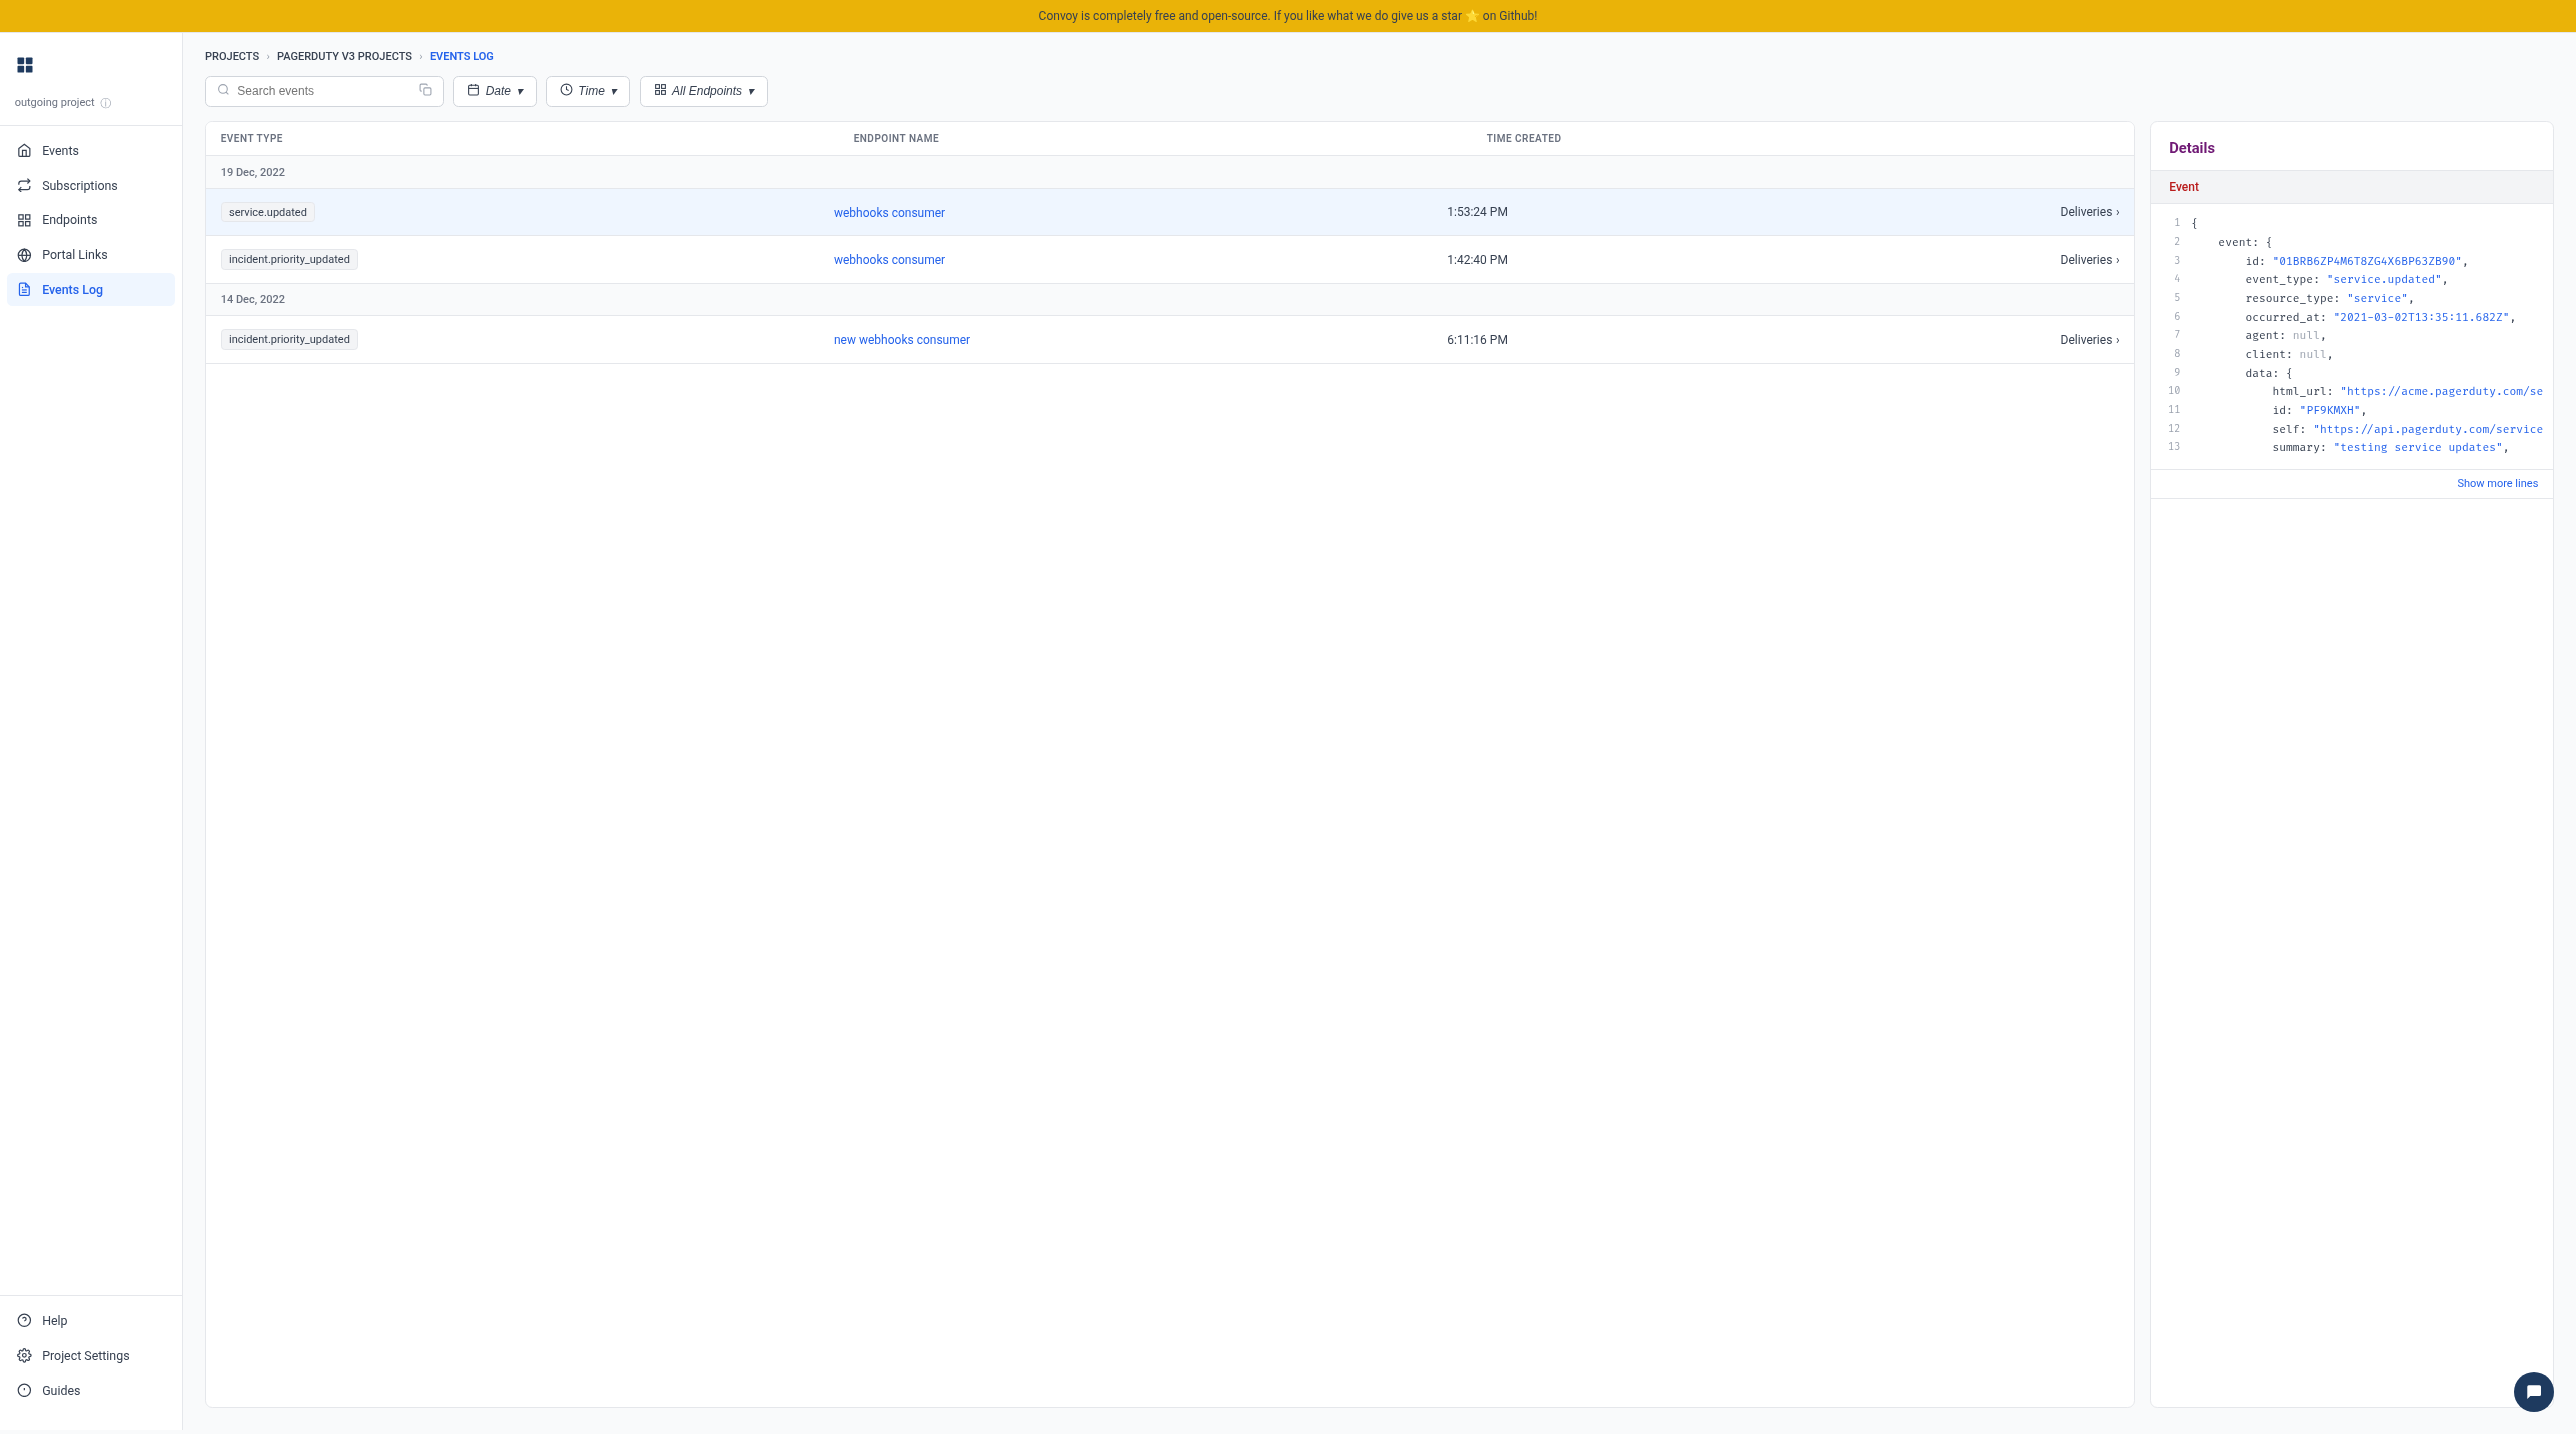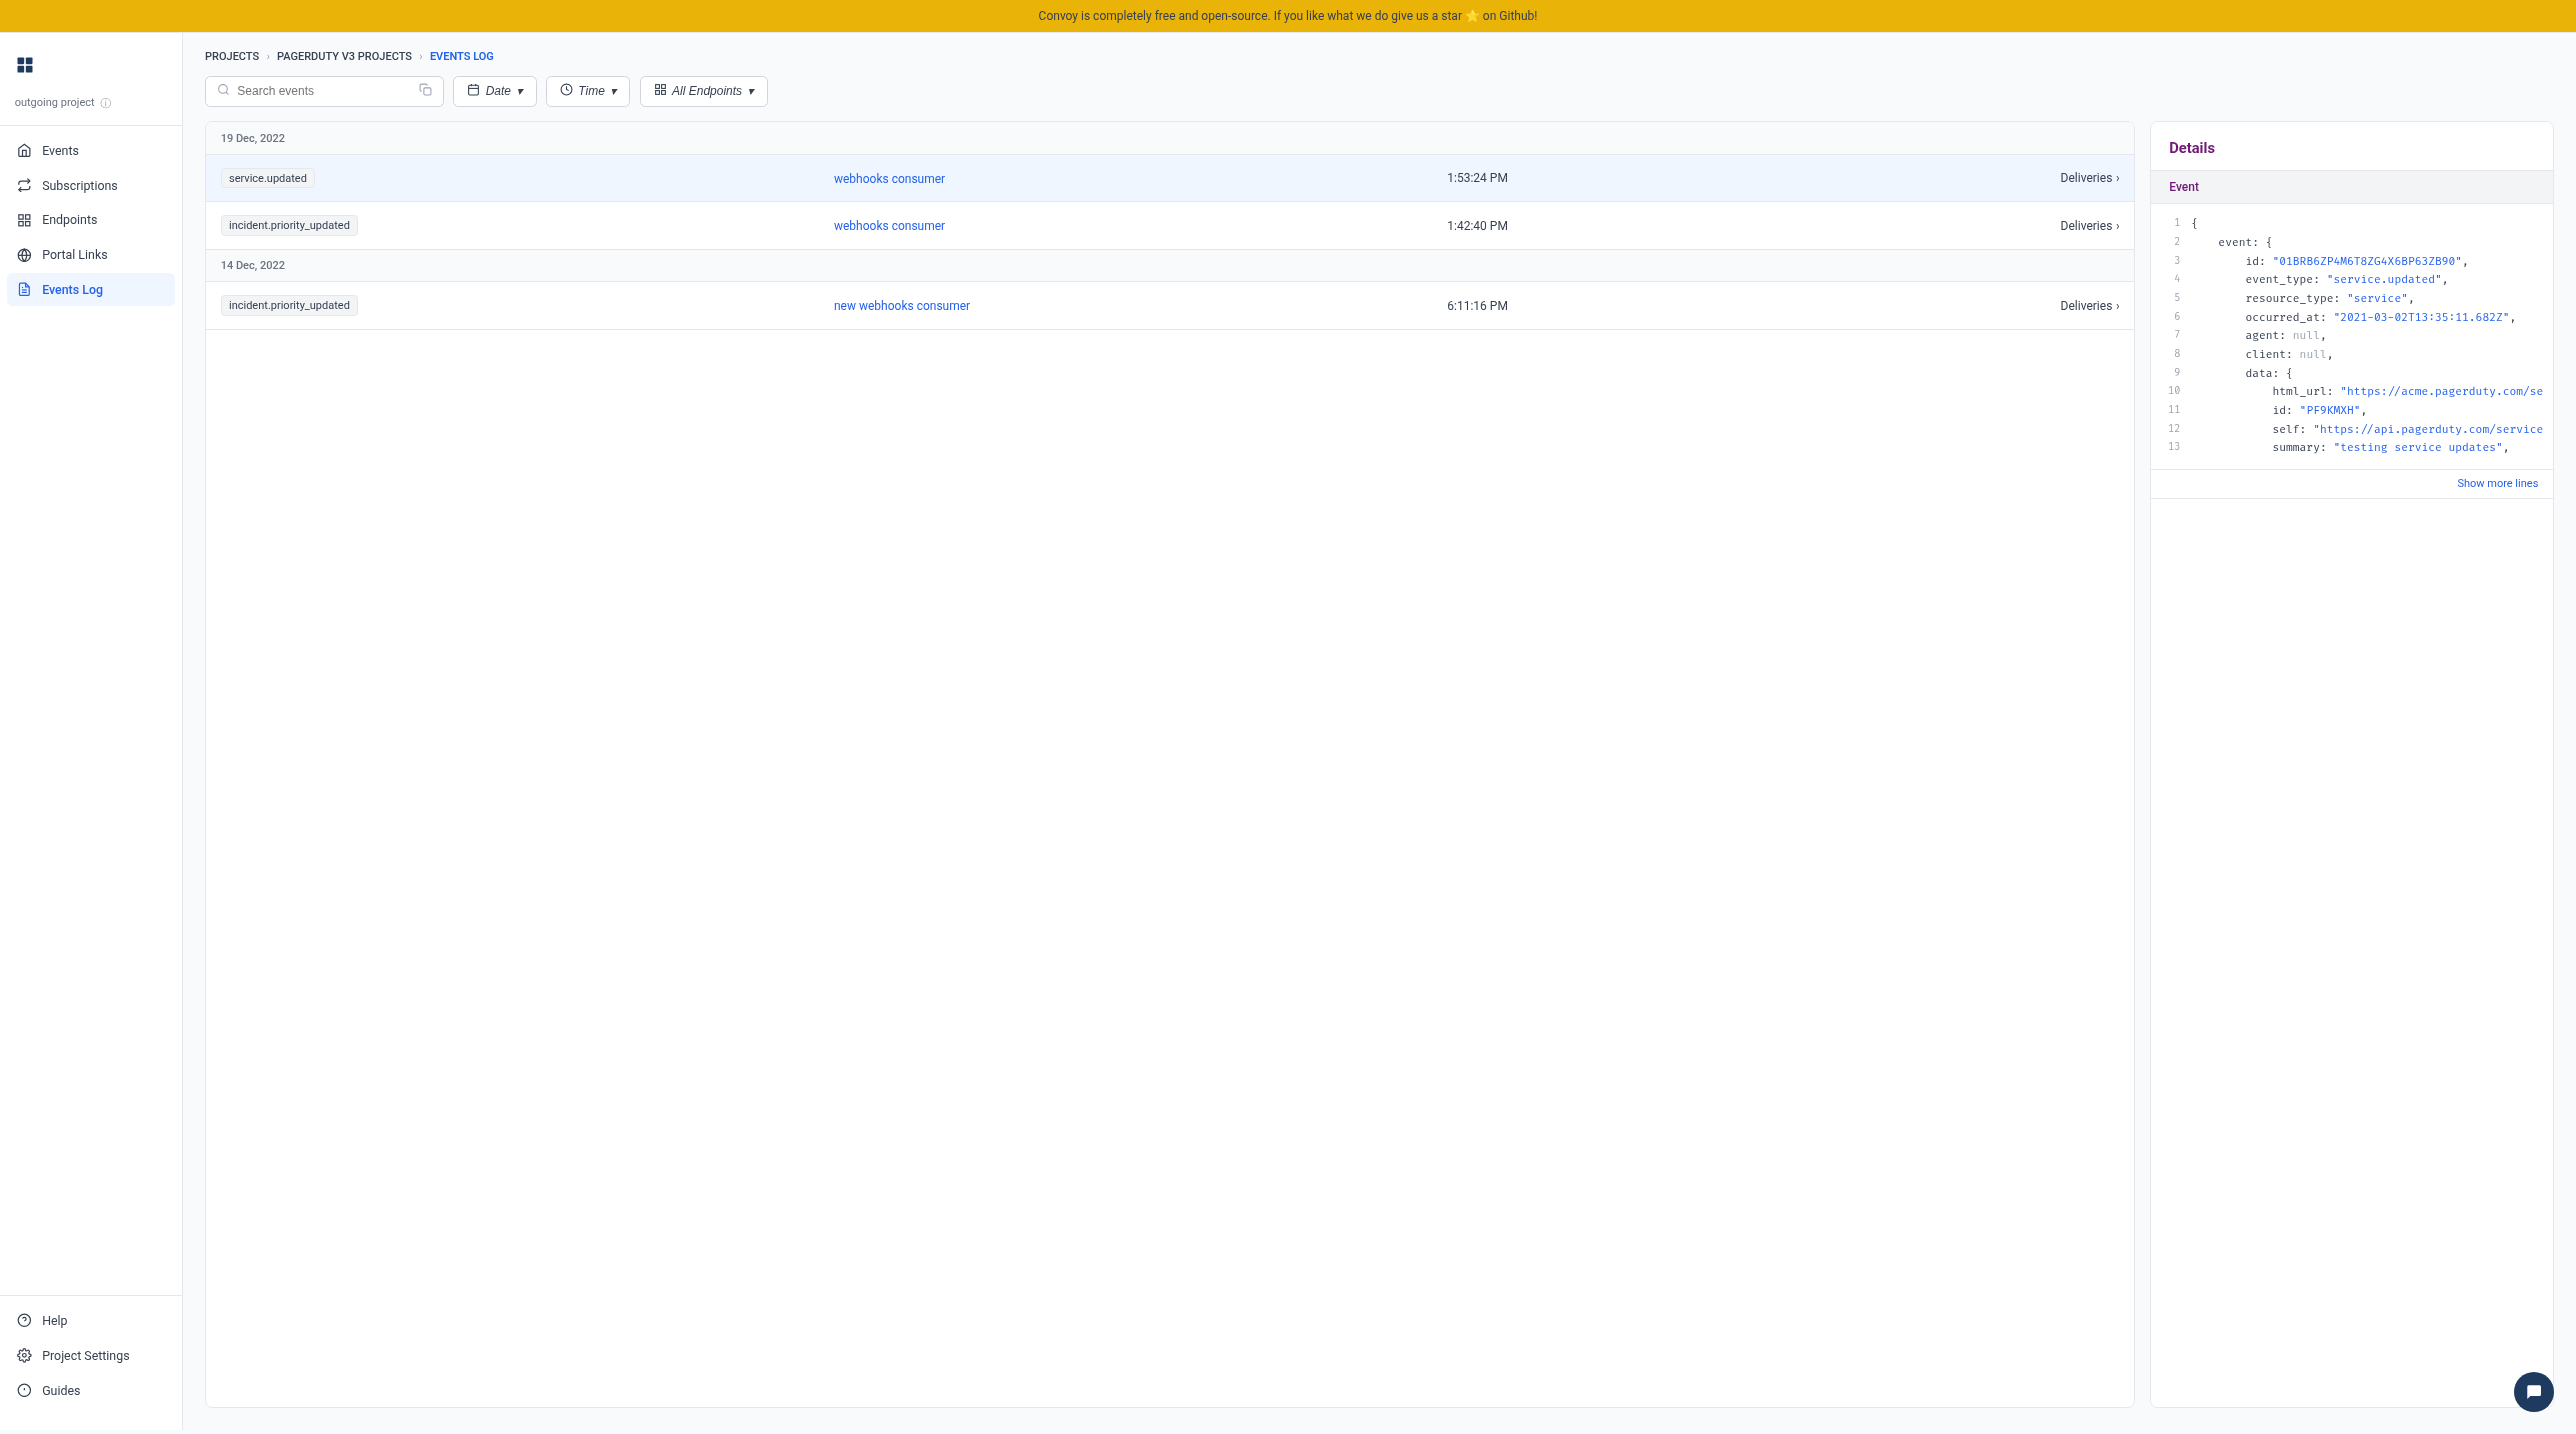--- a/index.html
+++ b/index.html
@@ -211,21 +211,21 @@
       font-weight: 700;
       color: #701a75;
       border-bottom: 0.9px solid #e5e7eb;
     }
 
     .details-tab {
       padding: 9.2px 18.3px;
       background: #f3f4f6;
       font-size: 12px;
       font-weight: 500;
-      color: #701a75;
+      color: #b91c1c;
       border-bottom: 0.9px solid #e5e7eb;
     }
 
     .code-block {
       padding: 11px 0;
       font-family: 'SF Mono', 'Fira Code', monospace;
       font-size: 11px;
       line-height: 1.7;
       border-bottom: 0.9px solid #e5e7eb;
     }
@@ -495,20 +495,26 @@
             </svg>
         </span>
         <span>All Endpoints</span>
         <span>▾</span>
       </button>
     </div>
 
     <div class="content-area">
 
       <div class="events-table-container">
+        <div class="table-header">
+          <div class="table-header-cell">EVENT TYPE</div>
+          <div class="table-header-cell">ENDPOINT NAME</div>
+          <div class="table-header-cell">TIME CREATED</div>
+          <div class="table-header-cell"></div>
+        </div>
 
         <div class="date-group-header">19 Dec, 2022</div>
 
         <div class="event-row selected">
           <div>
             <span class="event-type-badge">service.updated</span>
           </div>
           <div>
             <a class="endpoint-link">webhooks consumer</a>
           </div>

